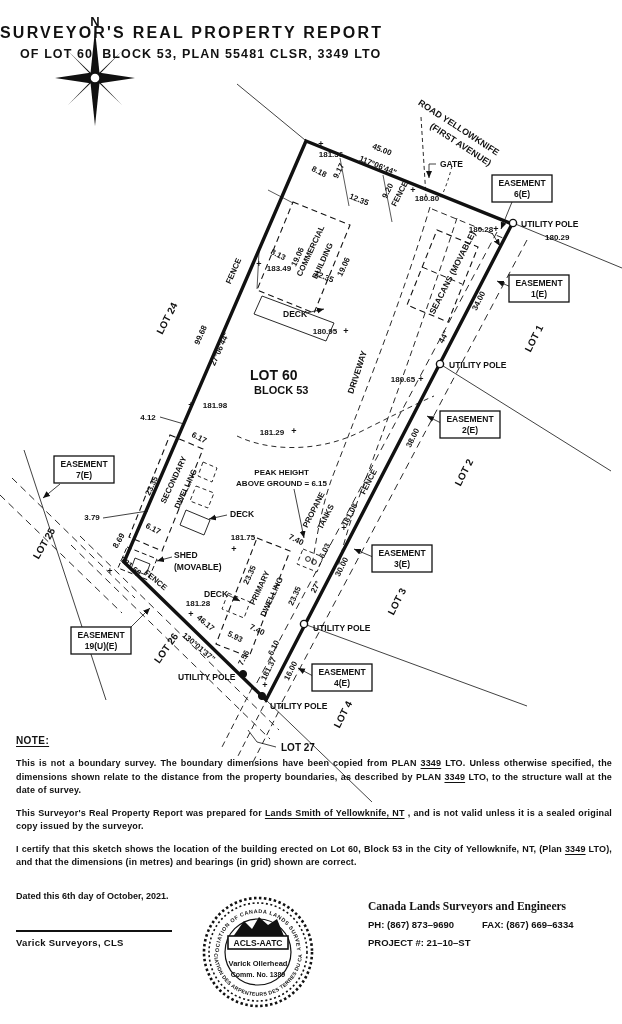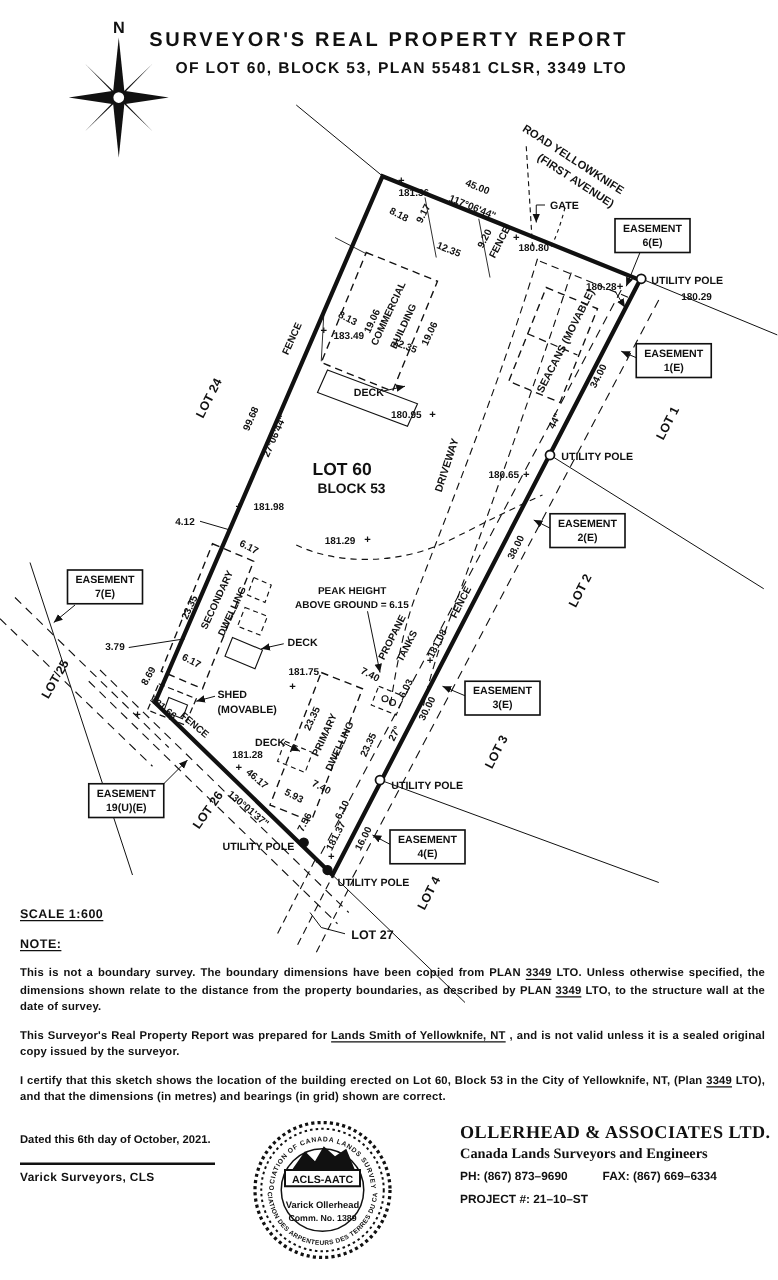--- a/index.html
+++ b/index.html
@@ -1,21 +1,21 @@
 <!DOCTYPE html>
 <html><head>
 <meta charset="utf-8">
 <style>
   html,body{margin:0;padding:0;}
   body{width:622px;height:1024px;background:#fff;position:relative;overflow:hidden;
        font-family:"Liberation Sans",sans-serif;color:#111;}
   .abs{position:absolute;}
   #plan{position:absolute;left:0;top:0;}
   #plan text{fill:#111;font-family:"Liberation Sans",sans-serif;font-weight:700;}
-  #title-block{top:24px;left:0;width:622px;text-align:center;}
+  #title-block{top:24px;left:0;width:622px;text-align:left;}
   #title-line1{font-size:16px;font-weight:bold;letter-spacing:2.2px;}
   #title-line2{font-size:12.5px;font-weight:bold;letter-spacing:1.1px;margin-top:5px;padding-left:20px;}
   #title-line3{font-size:12.5px;font-weight:bold;letter-spacing:1.1px;margin-top:4px;}
   #notes-block{top:724px;left:16px;width:596px;font-size:9px;font-weight:bold;line-height:1.5;}
   .hd{font-size:10px;text-decoration:underline;text-underline-offset:2px;letter-spacing:.4px;}
   #note-heading{margin-top:9px;}
   #notes-block p{margin:9px 0 0 0;text-align:justify;letter-spacing:.15px;}
   #notes-block .u{text-decoration:underline;text-underline-offset:2px;}
   #dated-line{margin-top:20px;}
   #sig-block{top:902px;left:16px;width:175px;}
@@ -281,34 +281,32 @@
     <text x="258" y="977" font-size="7" text-anchor="middle">Comm. No. 1389</text>
   </g>
 </svg>
 
 <div class="abs" id="title-block">
   <div id="title-line1">SURVEYOR'S  REAL  PROPERTY  REPORT</div>
   <div id="title-line2">OF LOT 60, BLOCK 53, PLAN 55481 CLSR, 3349 LTO</div>
 </div>
 
 <div class="abs" id="notes-block">
-  <div class="hd" id="scale-label">SCALE 1:600</div>
   <div class="hd" id="note-heading">NOTE:</div>
   <p><span>This is not a boundary survey. The boundary dimensions have been copied from PLAN </span><span class="u">3349</span><span> LTO. Unless otherwise specified, the dimensions shown relate to the distance from the property boundaries, as described by PLAN </span><span class="u">3349</span><span> LTO, to the structure wall at the date of survey.</span></p>
   <p><span>This Surveyor's Real Property Report was prepared for </span><span class="u">Lands Smith of Yellowknife, NT</span><span> , and is not valid unless it is a sealed original copy issued by the surveyor.</span></p>
   <p><span>I certify that this sketch shows the location of the building erected on Lot 60, Block 53 in the City of Yellowknife, NT, (Plan </span><span class="u">3349</span><span> LTO), and that the dimensions (in metres) and bearings (in grid) shown are correct.</span></p>
   <div id="dated-line">Dated this 6th day of October, 2021.</div>
 </div>
 
 <div class="abs" id="sig-block">
   <div id="sig-line"></div>
   <div id="sig-name">Varick Surveyors, CLS</div>
 </div>
 
 <div class="abs" id="footer-block">
-  <div id="company-name">OLLERHEAD  &amp;  ASSOCIATES  LTD.</div>
   <div id="company-tagline">Canada Lands Surveyors and Engineers</div>
   <div id="company-phones">
     <span>PH: (867) 873–9690</span>
     <span>FAX: (867) 669–6334</span>
   </div>
   <div id="company-project">PROJECT #: 21–10–ST</div>
 </div>
 
 </body></html>

